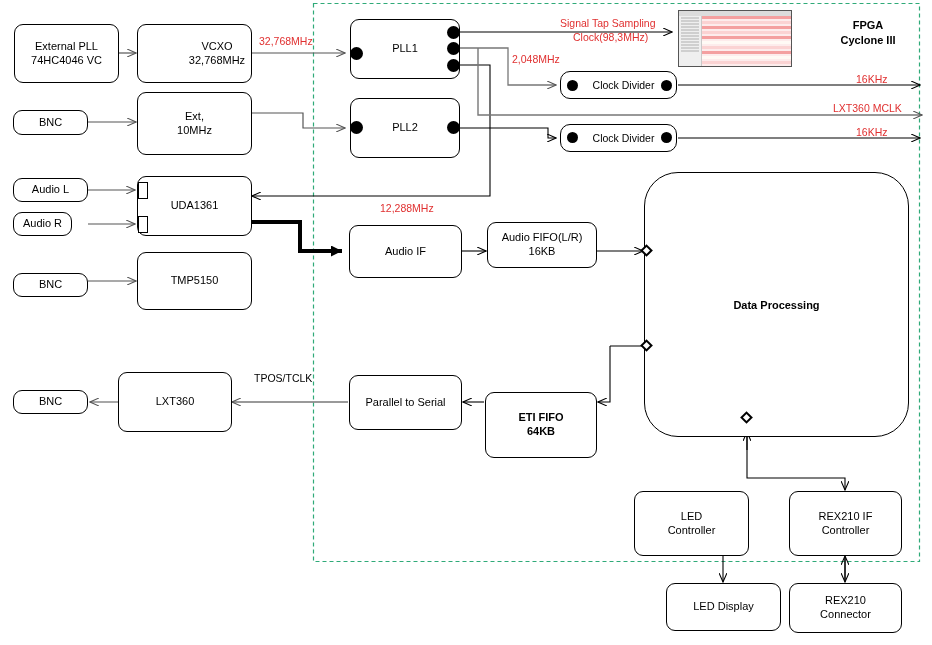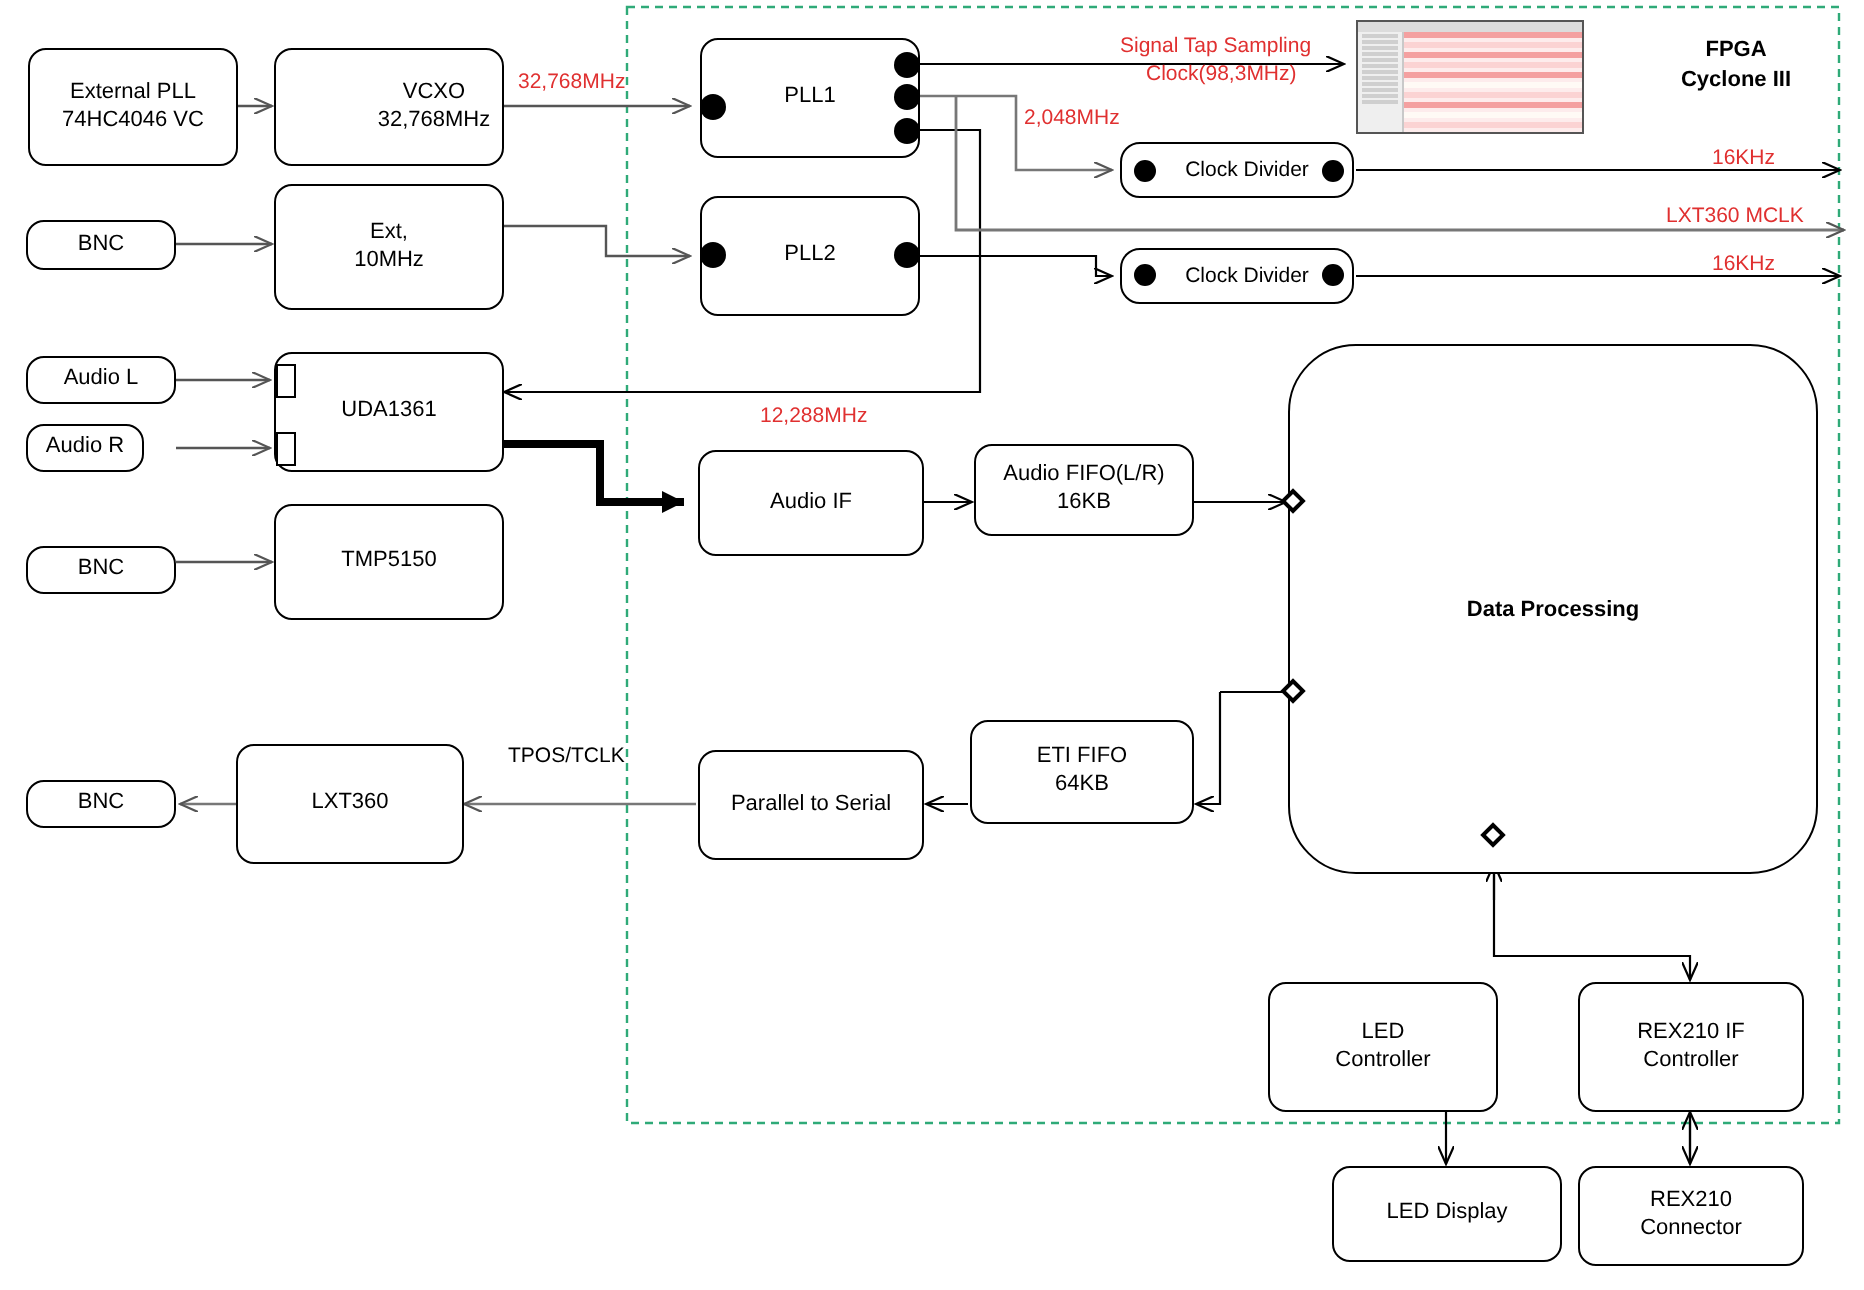--- a/index.html
+++ b/index.html
@@ -237,21 +237,21 @@
   </div>
 
   <div class="box" style="left:118px;top:372px;width:114px;height:60px;">
     <span>LXT360</span>
   </div>
 
   <div class="box" style="left:349px;top:375px;width:113px;height:55px;">
     <span>Parallel to Serial</span>
   </div>
 
-  <div class="box" style="left:485px;top:360px;width:112px;height:52px;">
+  <div class="box" style="left:485px;top:392px;width:112px;height:66px;font-weight:bold;">
     <span style="white-space:pre-line;">ETI FIFO
 64KB</span>
   </div>
 
   <div class="box" style="left:634px;top:491px;width:115px;height:65px;">
     <span style="white-space:pre-line;">LED
 Controller</span>
   </div>
 
   <div class="box" style="left:789px;top:491px;width:113px;height:65px;">

